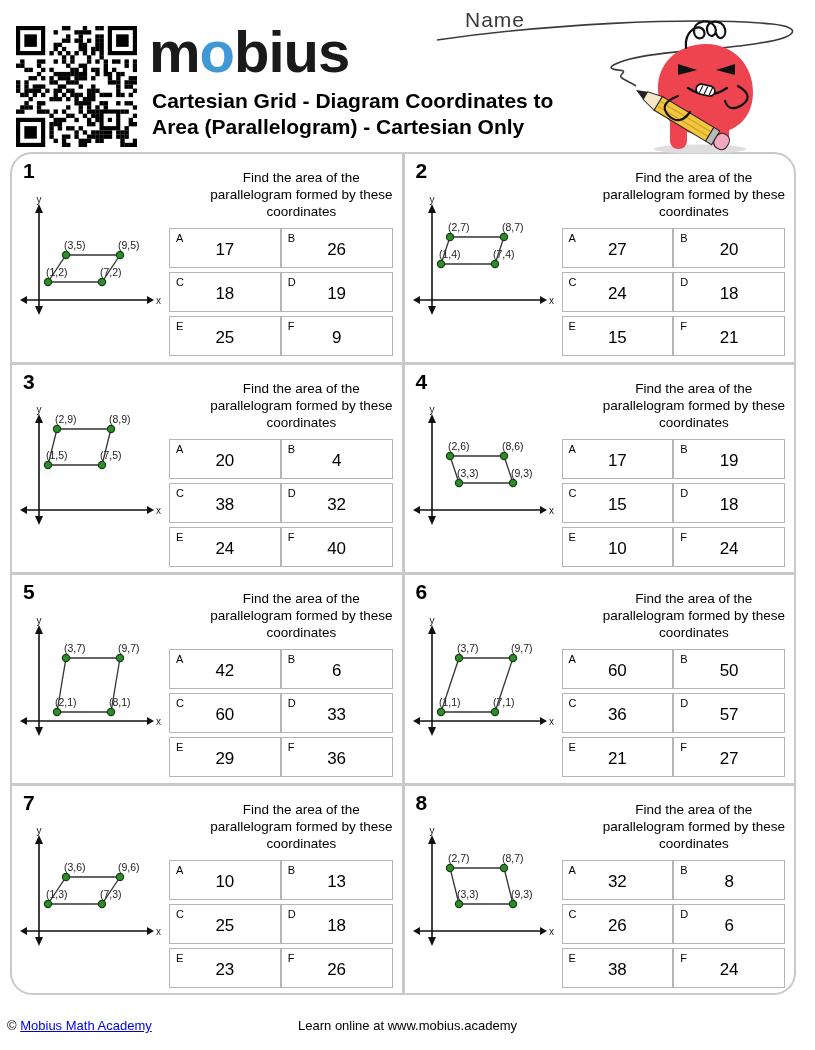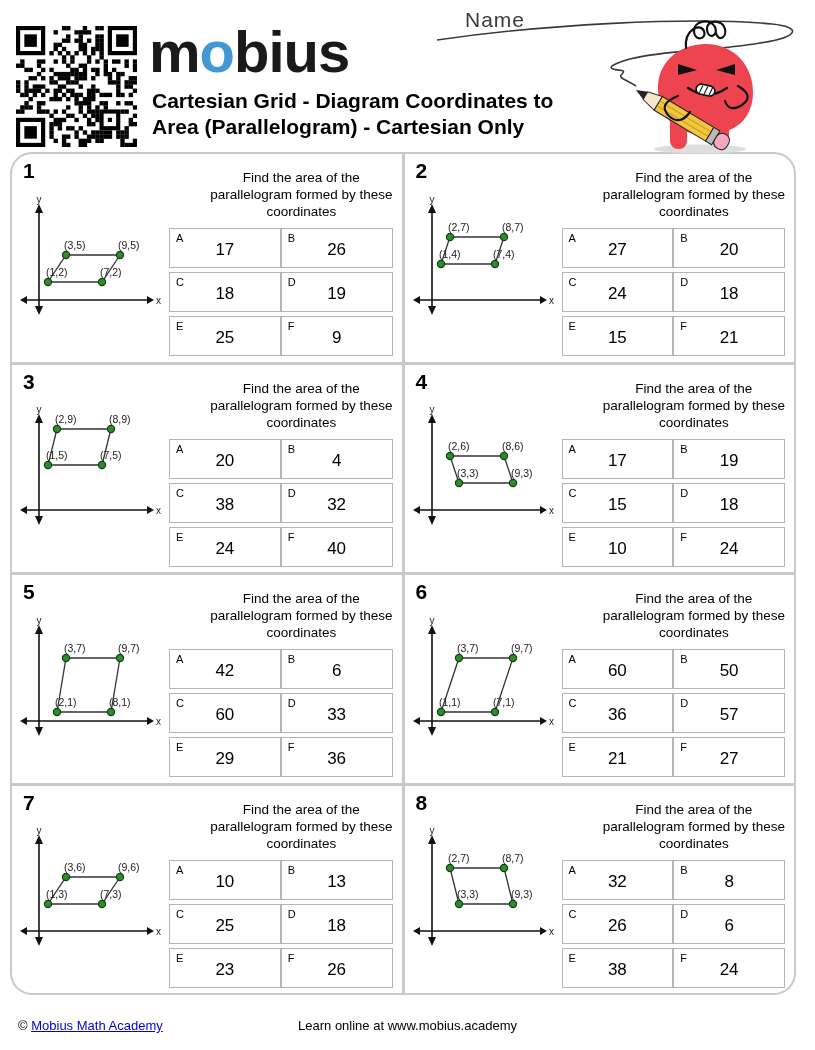--- a/index.html
+++ b/index.html
@@ -23,21 +23,21 @@
   .diagram { align-self:center; flex:0 0 150px; margin-left:5px; }
   .rightcol { flex:1; padding:15px 9px 0 2px; display:flex; flex-direction:column;align-items:flex-end; }
   .prompt { font-size:13.5px; line-height:17px; text-align:center; color:#000; }
   table.answers { width:100%; border-collapse:separate; border-spacing:0 4px; margin-top:4px; }
   table.answers td { width:50%; height:40px; border:1px solid #b5b5b5; position:relative; background:#fff; vertical-align:top; }
   .ltr { position:absolute; top:3px; left:6px; font-size:11px; color:#000; }
   .val { text-align:center; font-size:17px; color:#000; margin-top:11px; }
 
   
   #footer { position:absolute; left:0; top:1018px; width:815px; font-size:13px; color:#000; }
-  #footer .left { position:absolute; left:18px;text-align:center; }
+  #footer .left { position:absolute; left:7px;text-align:center; }
   #footer .center { position:absolute; left:0; width:815px; text-align:center; }
   #footer .right { position:absolute; right:18px;margin-top:37px; }
   #footer a { color:#0000dd; text-decoration:underline; cursor:pointer; }
 </style>
 </head>
 <body>
 
 <div id="page">
 
   <svg id="qr" viewBox="0 0 122 122">

